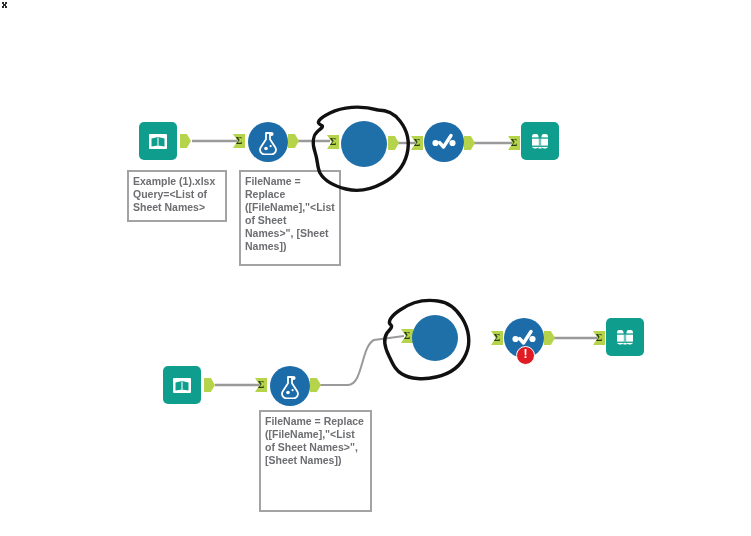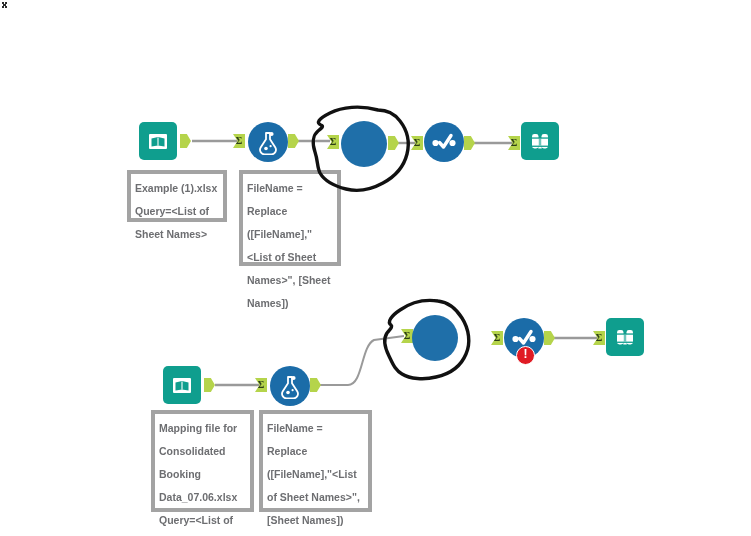--- a/index.html
+++ b/index.html
@@ -90,27 +90,27 @@
     height: 14px;
     color: #2c3e17;
     font-family: "Liberation Serif", serif;
     font-size: 10px;
     font-weight: bold;
     line-height: 14px;
     text-align: center;
   }
   .label-box {
     position: absolute;
-    border: 4px solid #a3a3a3;
+    border: 2px solid #a3a3a3;
     background: #ffffff;
     color: #6d6e71;
     font-family: "Liberation Sans", sans-serif;
     font-size: 10.5px;
     font-weight: bold;
-    line-height: 23px;
+    line-height: 13px;
     padding: 3px 4px 2px 4px;
     box-sizing: border-box;
     white-space: pre-wrap;
     word-break: break-word;
   }
   .err-badge {
     position: absolute;
     width: 17px;
     height: 17px;
     border-radius: 50%;
@@ -302,21 +302,20 @@
         <rect x="5" y="6" width="6.5" height="14.5" rx="2.4" fill="#ffffff"></rect>
         <rect x="14.5" y="6" width="6.5" height="14.5" rx="2.4" fill="#ffffff"></rect>
         <rect x="11.3" y="10" width="3.4" height="10.5" fill="#ffffff"></rect>
         <rect x="5" y="9.4" width="16" height="1.3" fill="#0f9e8e"></rect>
         <rect x="5" y="17.6" width="16" height="1.3" fill="#0f9e8e"></rect>
         <rect x="12.4" y="10.5" width="1.2" height="7" fill="#0f9e8e"></rect>
       </svg>
     </div>
   </div>
 
-  <div class="label-box" style="left:151px; top:410px; width:103px; height:102px;">Mapping file for Consolidated Booking Data_07.06.xlsx Query=&lt;List of Sheet Names&gt;</div>
   <div class="label-box" style="left:259px; top:410px; width:113px; height:102px;">FileName = Replace ([FileName],"&lt;List of Sheet Names&gt;", [Sheet Names])</div>
 
   <svg class="annot-layer" viewBox="0 0 751 536">
     <path d="M 378 110 C 360 105 342 107 330 113
              C 318 119 316 123 321 125
              C 324 126 322 128 318 131
              C 313 135 312 143 315 152
              C 318 161 317 167 320 173
              C 324 180 334 186 346 189
              C 358 192 372 189 383 183

